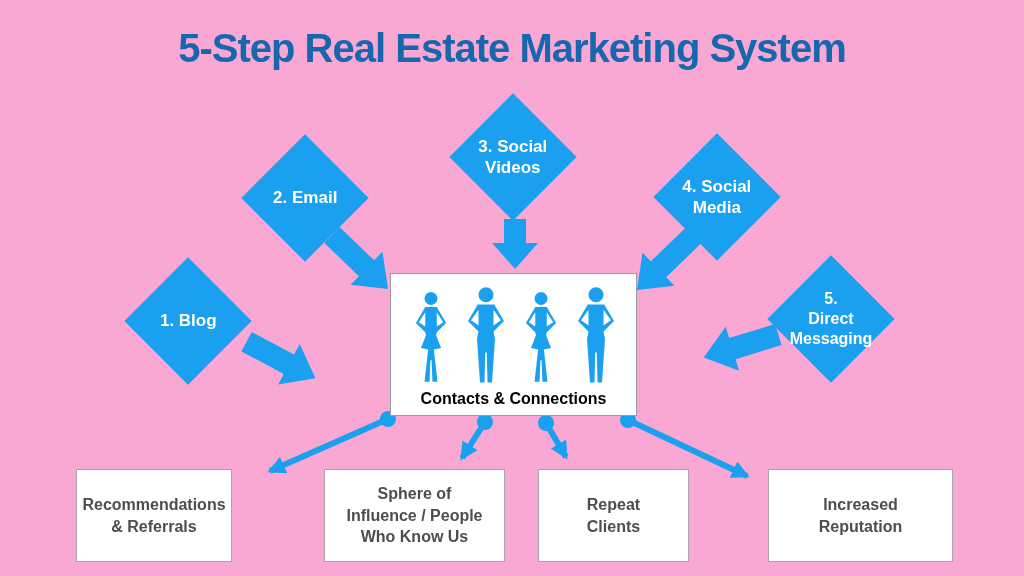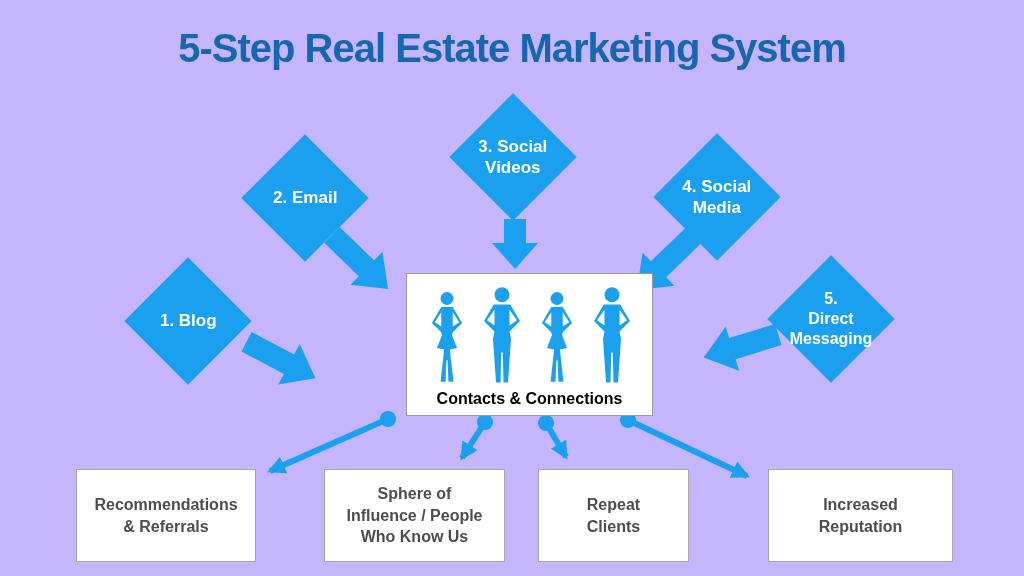--- a/index.html
+++ b/index.html
@@ -1,36 +1,36 @@
 <!DOCTYPE html>
 <html><head>
 <meta charset="utf-8">
 <style>
   html,body{margin:0;padding:0;background:#ffffff;}
   .stage{
-    position:relative;width:1024px;height:576px;background:#c4b5fd;overflow:hidden;
+    position:relative;width:1024px;height:576px;background:#f9a8d4;overflow:hidden;
     font-family:"Liberation Sans","DejaVu Sans",sans-serif;
   }
   .title{
     position:absolute;left:0;top:26px;width:1024px;text-align:center;
     font-size:40px;font-weight:bold;letter-spacing:-1px;color:#1767AE;
   }
   .overlay{position:absolute;left:0;top:0;width:1024px;height:576px;}
   .diamond{
     position:absolute;width:90px;height:90px;background:#1BA0F0;
     transform:rotate(45deg);display:flex;align-items:center;justify-content:center;
   }
   .diamond-label{
     transform:rotate(-45deg);color:#ffffff;font-weight:bold;font-size:17px;
     line-height:1.25;text-align:center;white-space:pre-line;width:110px;
   }
   .center-box{
     position:absolute;left:390px;top:273px;width:247px;height:143px;
     background:#ffffff;border:1.5px solid #9B9B9B;box-sizing:border-box;
-    display:flex;flex-direction:column;align-items:center;justify-content:flex-end;margin-left:16px;
+    display:flex;flex-direction:column;align-items:center;justify-content:flex-end;
   }
   .people-row{display:flex;gap:8px;align-items:flex-end;justify-content:center;flex:1;padding-top:8px;}
   .center-label{
     font-size:16px;font-weight:bold;color:#000000;text-align:center;
     padding:2px 0 7px 0;white-space:nowrap;
   }
   .outcome-box{
     position:absolute;top:469px;height:93px;background:#ffffff;
     border:1.5px solid #A6A6A6;box-sizing:border-box;
     display:flex;align-items:center;justify-content:center;
@@ -117,21 +117,21 @@
       <svg width="48" height="104" viewBox="0 0 64 132">
         <g fill="#1BA0F0">
           <circle cx="32" cy="11" r="10"></circle>
           <path fill-rule="evenodd" d="M21 24 L43 24 L56 46 L42 60 L44 70 L40 128 L34 128 L33 88 L31 88 L30 128 L24 128 L20 70 L22 60 L8 46 Z M22 31 L12 45 L22 52 Z M42 31 L52 45 L42 52 Z"></path>
         </g>
       </svg>
     </div>
     <div class="center-label">Contacts &amp; Connections</div>
   </div>
 
-  <div class="outcome-box" style="left:76px;width:180px;">
+  <div class="outcome-box" style="left:76px;width:156px;">
     <div class="outcome-label">Recommendations
 &amp; Referrals</div>
   </div>
   <div class="outcome-box" style="left:307px;width:181px;margin-left:17px;">
     <div class="outcome-label">Sphere of
 Influence / People
 Who Know Us</div>
   </div>
   <div class="outcome-box" style="left:538px;width:151px;">
     <div class="outcome-label">Repeat

